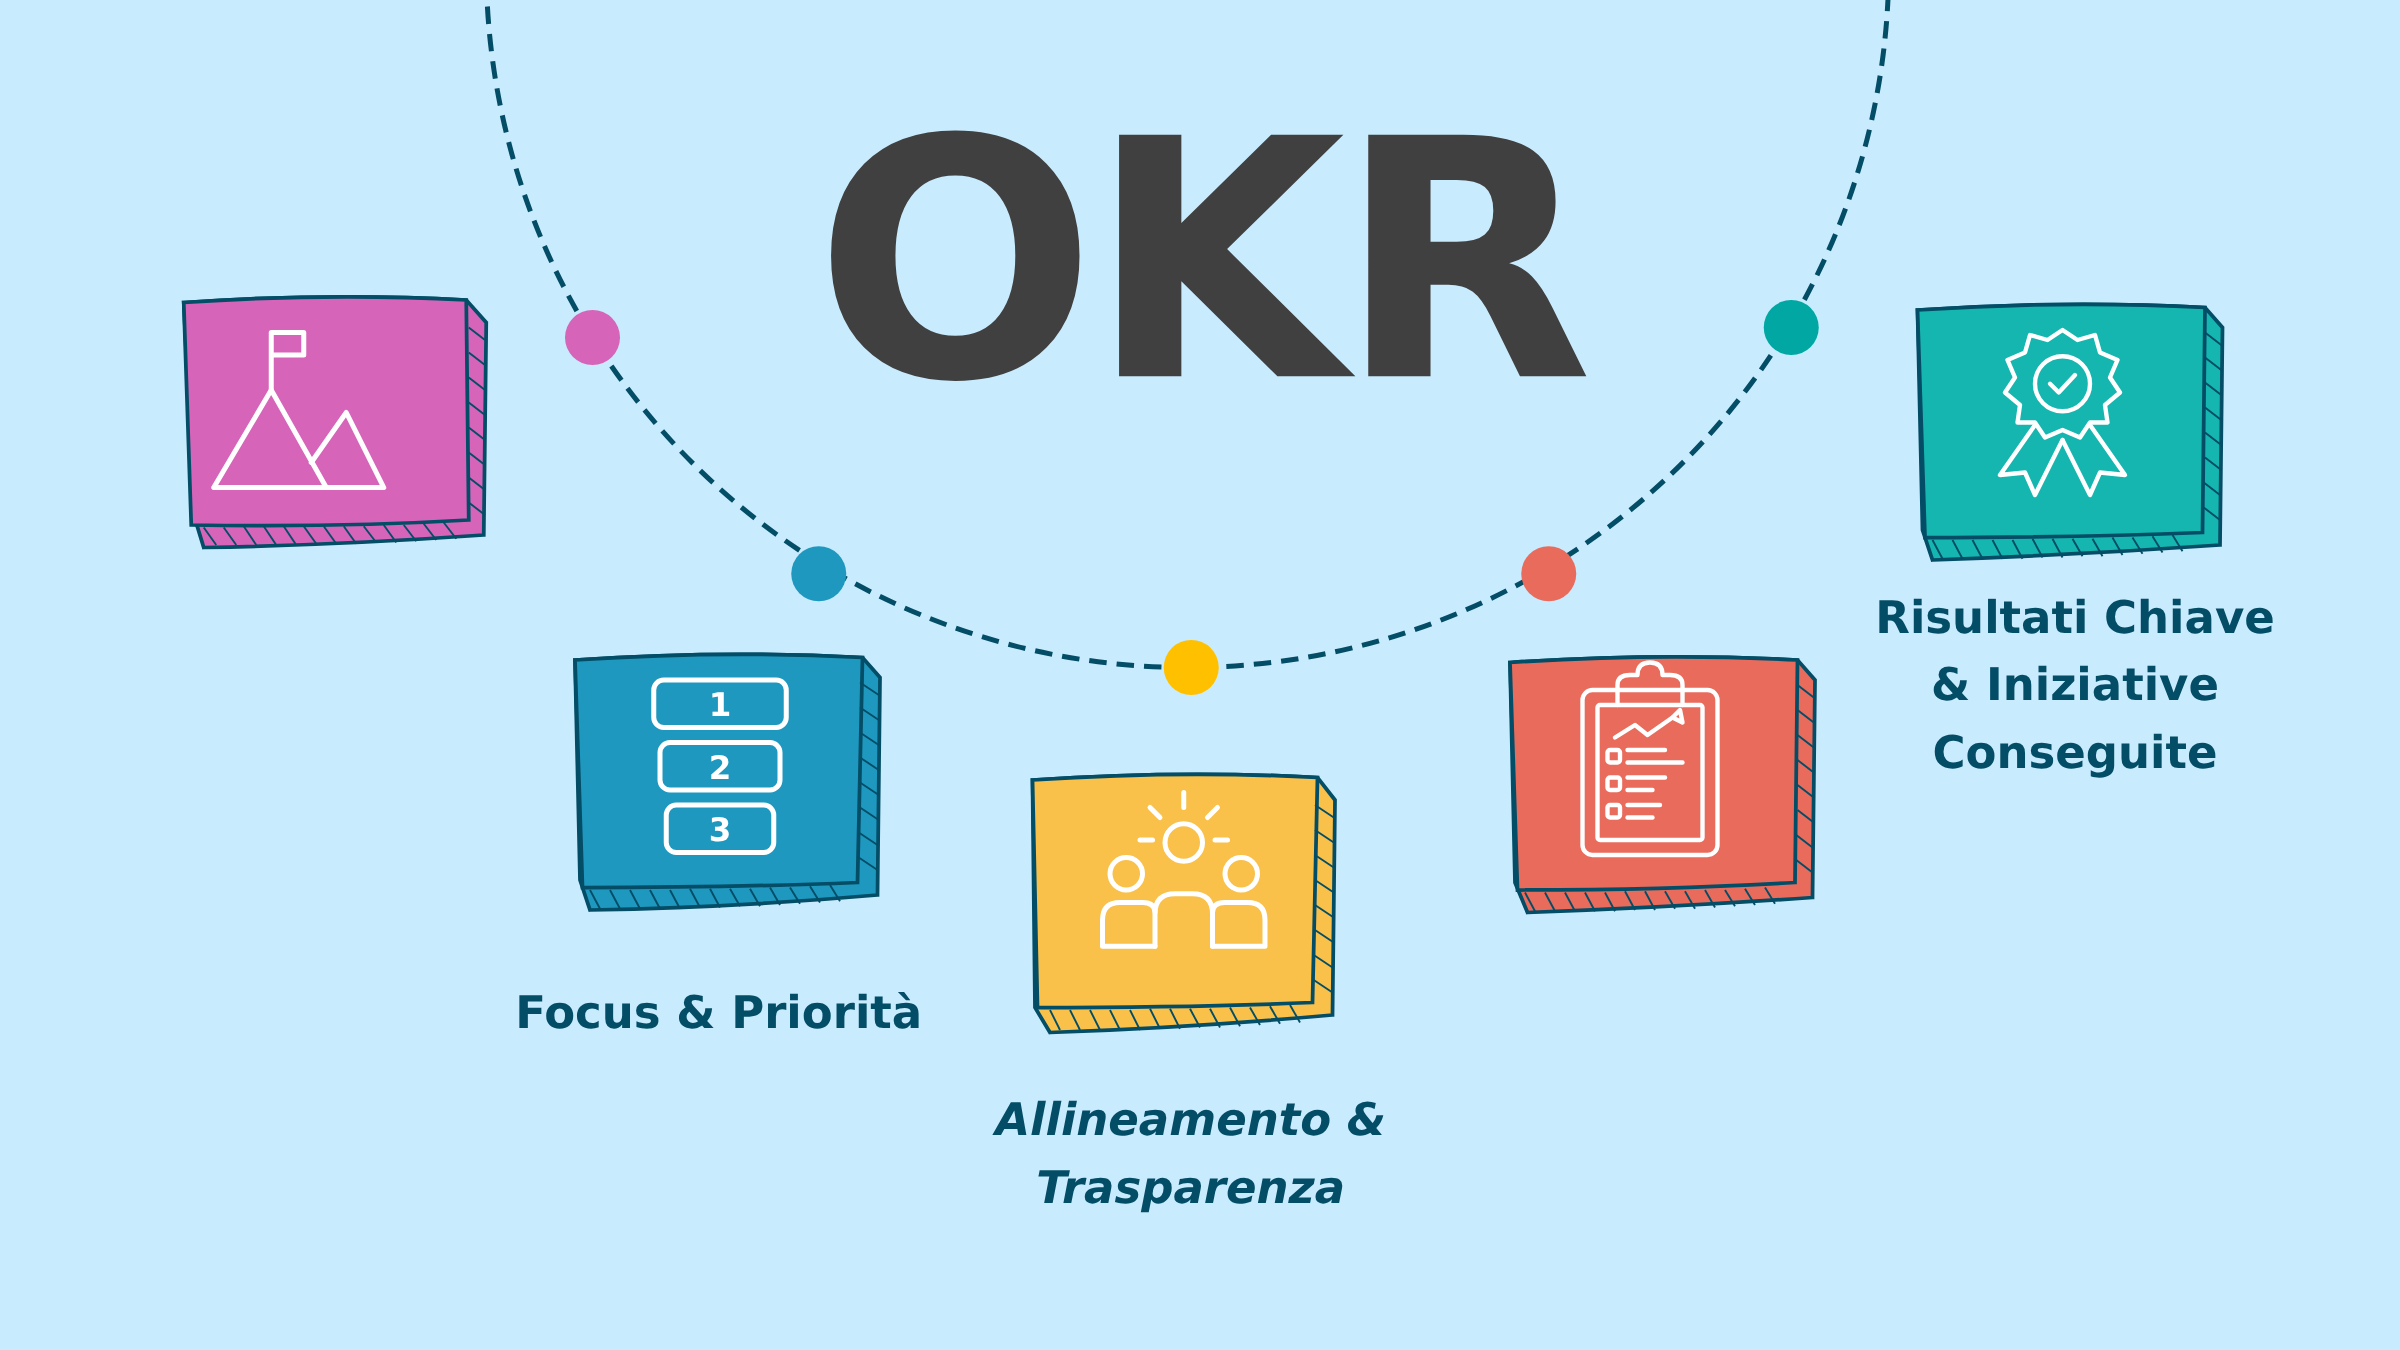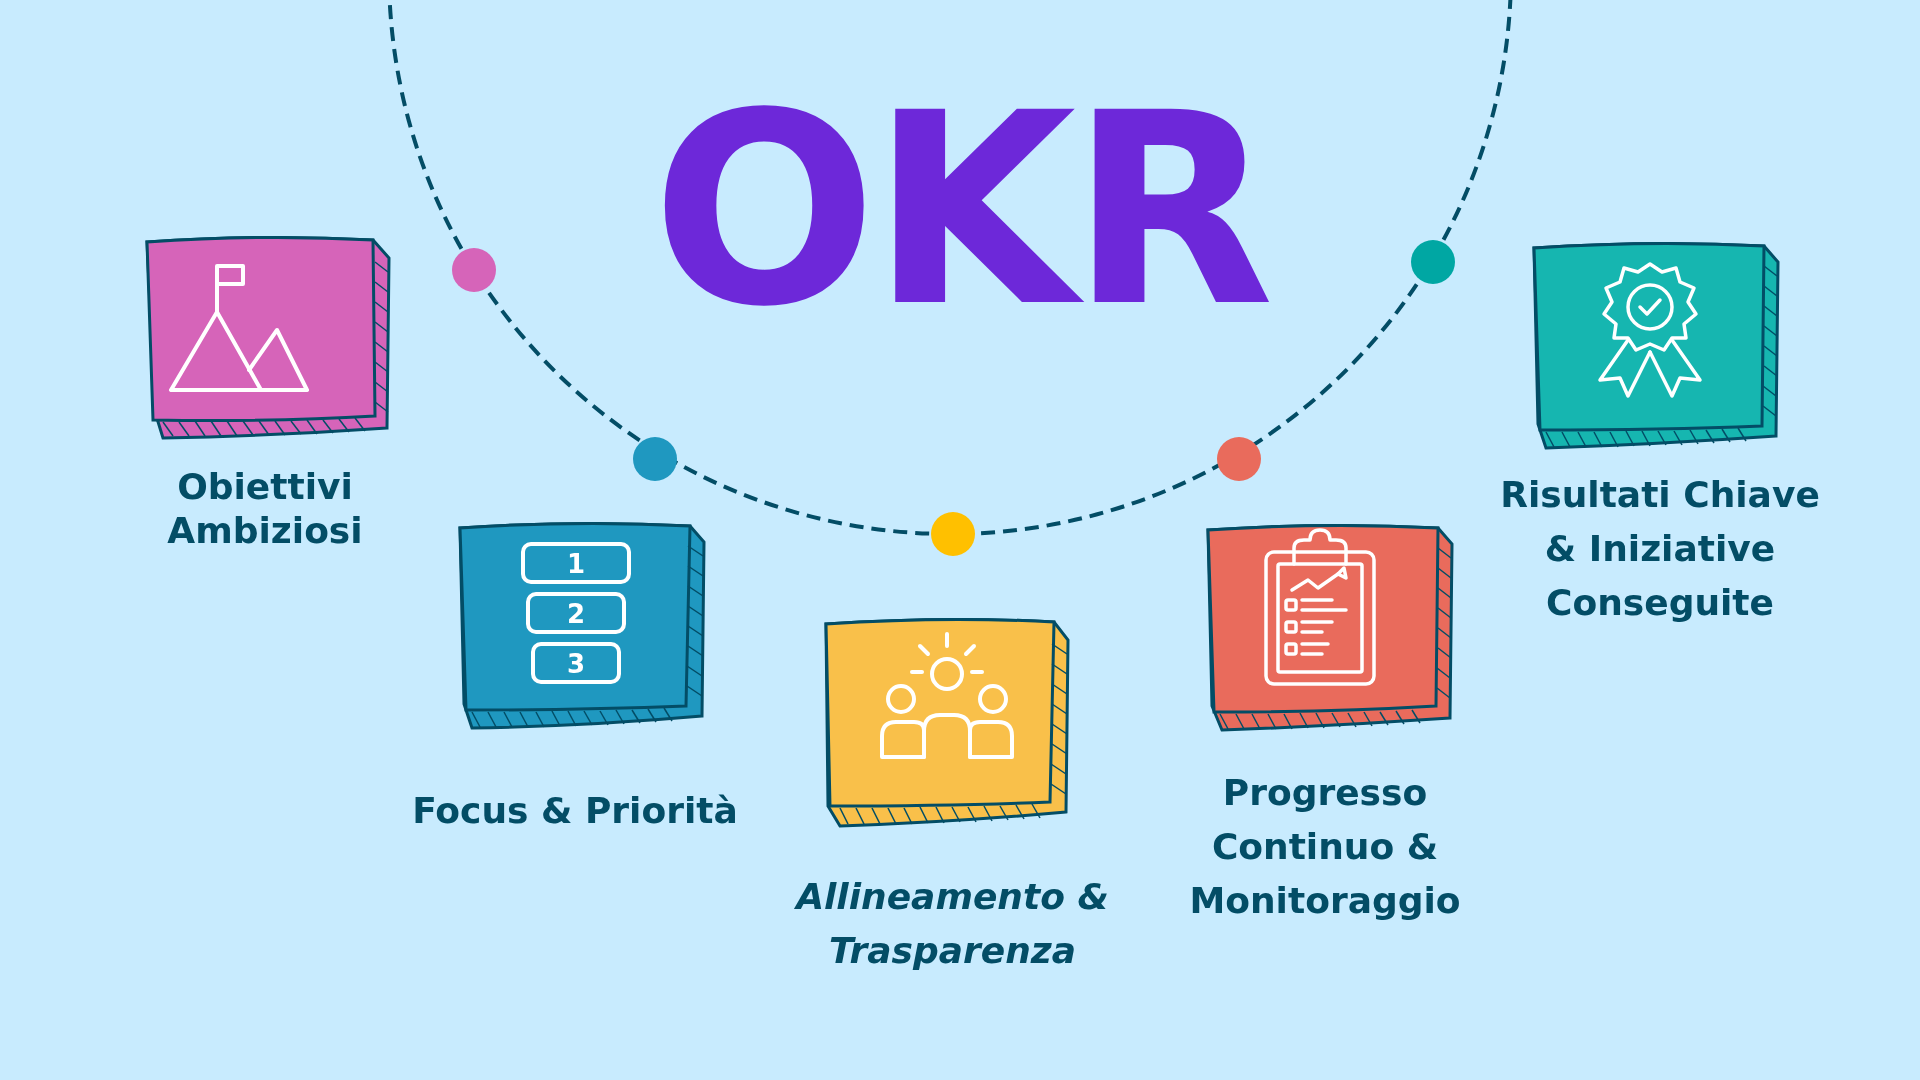--- a/index.html
+++ b/index.html
@@ -8,21 +8,21 @@
     background: #c8ebfe;
     position: relative;
     font-family: "DejaVu Sans", sans-serif;
     color: #034d66;
   }
   #stage { position: absolute; left: 0; top: 0; width: 1920px; height: 1080px; }
   .title {
     position: absolute; left: 640px; top: 78px; width: 640px; text-align: center;
     font-family: "DejaVu Sans", sans-serif; font-weight: bold;
     font-size: 265px; line-height: 265px; letter-spacing: -6px;
-    color: #6d28d9;
+    color: #404040;
   }
   .card { position: absolute; }
   .card svg { display: block; overflow: visible; }
   .label {
     position: absolute; text-align: center; font-weight: bold;
     font-size: 36px; line-height: 54px; color: #034d66;
     white-space: pre-line;
   }
 </style>
 </head>
@@ -69,22 +69,20 @@
         <line x1="232" y1="150" x2="245" y2="160"></line>
           <line x1="232" y1="170" x2="245" y2="180"></line>
       </g>
       <g fill="none" stroke="#fff" stroke-width="4" stroke-linejoin="round" stroke-linecap="round">
         <polyline points="74,80 74,34 100,34 100,52 74,52"></polyline>
         <polygon points="74,80 28,158 118,158"></polygon>
         <polyline points="106,138 134,98 164,158 118,158"></polyline>
       </g>
     </svg>
   </div>
-  <div class="label" style="left:140px;top:465px;width:250px;line-height:44px;">Obiettivi
-Ambiziosi</div>
 
   <div class="card" style="left:458px;top:520px;">
     <svg width="250" height="212" viewBox="0 0 250 212">
       <path d="M2,8 Q120,0 232,6 L246,22 L244,196 Q130,206 14,208 L6,184 Z" fill="#1f98c0" stroke="#034d66" stroke-width="3"></path>
       <path d="M2,8 Q120,0 232,6 L228,186 Q130,190 8,190 Z" fill="#1f98c0" stroke="#034d66" stroke-width="3"></path>
       <g stroke="#034d66" stroke-width="1.5">
         <line x1="14" y1="192" x2="22" y2="207"></line>
           <line x1="30" y1="192" x2="38" y2="207"></line>
           <line x1="46" y1="192" x2="54" y2="207"></line>
         <line x1="62" y1="192" x2="70" y2="207"></line>
@@ -203,23 +201,20 @@
           <line x1="96" y1="88" x2="140" y2="88"></line>
         <rect x="80" y="100" width="10" height="10" rx="2"></rect>
         <line x1="96" y1="100" x2="126" y2="100"></line>
           <line x1="96" y1="110" x2="116" y2="110"></line>
         <rect x="80" y="122" width="10" height="10" rx="2"></rect>
         <line x1="96" y1="122" x2="122" y2="122"></line>
           <line x1="96" y1="132" x2="116" y2="132"></line>
       </g>
     </svg>
   </div>
-  <div class="label" style="left:1165px;top:766px;width:320px;">Progresso
-Continuo &amp;
-Monitoraggio</div>
 
   <div class="card" style="left:1532px;top:240px;">
     <svg width="250" height="212" viewBox="0 0 250 212">
       <path d="M2,8 Q120,0 232,6 L246,22 L244,196 Q130,204 14,208 L6,184 Z" fill="#16b6b0" stroke="#034d66" stroke-width="3"></path>
       <path d="M2,8 Q120,0 232,6 L230,186 Q130,190 8,190 Z" fill="#16b6b0" stroke="#034d66" stroke-width="3"></path>
       <g stroke="#034d66" stroke-width="1.5">
         <line x1="14" y1="192" x2="22" y2="207"></line>
           <line x1="30" y1="192" x2="38" y2="207"></line>
           <line x1="46" y1="192" x2="54" y2="207"></line>
         <line x1="62" y1="192" x2="70" y2="207"></line>

